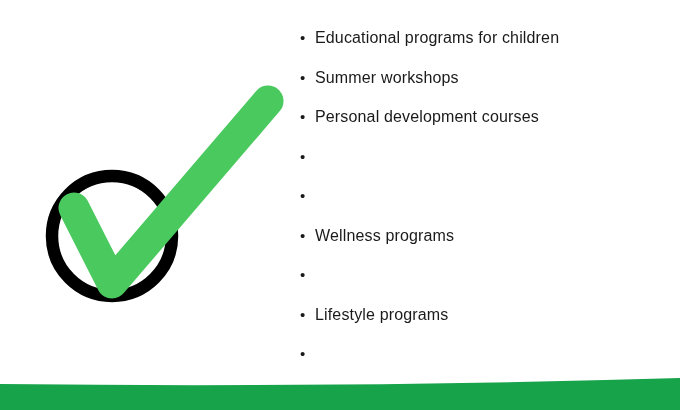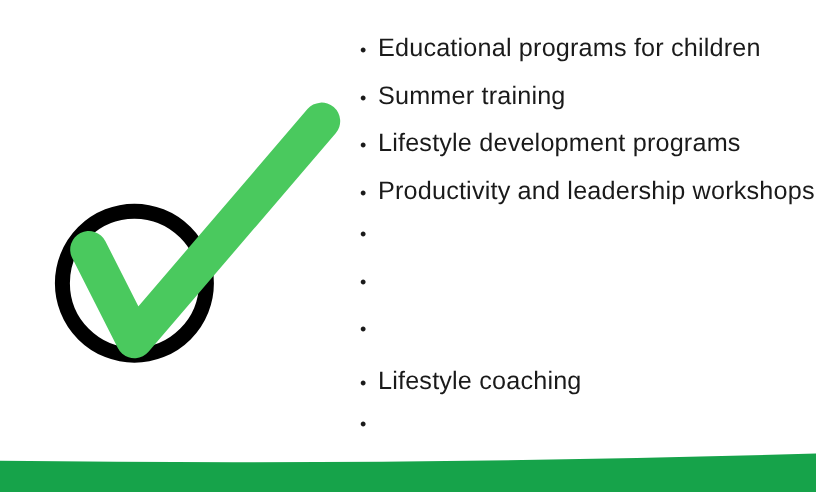--- a/index.html
+++ b/index.html
@@ -49,21 +49,21 @@
   }
   .bullet-dot {
     width: 15px;
     flex: 0 0 15px;
     color: #1a1a1a;
     font-size: 15px;
     line-height: 1;
   }
   .bullet-text {
     color: #1a1a1a;
-    font-size: 21px;
+    font-size: 16px;
     line-height: 1;
     letter-spacing: 0.15px;
     white-space: nowrap;
     font-weight: 400;
   }
 
   
   #bottom-band {
     position: absolute;
     left: 0;
@@ -93,48 +93,48 @@
 
   <div id="bullet-list">
 
     <div class="bullet-row">
       <span class="bullet-dot">•</span>
       <span class="bullet-text">Educational programs for children</span>
     </div>
 
     <div class="bullet-row">
       <span class="bullet-dot">•</span>
-      <span class="bullet-text">Summer training</span>
+      <span class="bullet-text">Summer workshops</span>
     </div>
 
     <div class="bullet-row">
       <span class="bullet-dot">•</span>
-      <span class="bullet-text">Lifestyle development programs</span>
-    </div>
-
-    <div class="bullet-row">
-      <span class="bullet-dot">•</span>
-      <span class="bullet-text">Productivity and leadership workshops</span>
+      <span class="bullet-text">Personal development courses</span>
     </div>
 
     <div class="bullet-row">
       <span class="bullet-dot">•</span>
     </div>
 
     <div class="bullet-row">
       <span class="bullet-dot">•</span>
     </div>
 
     <div class="bullet-row">
       <span class="bullet-dot">•</span>
+      <span class="bullet-text">Wellness programs</span>
     </div>
 
     <div class="bullet-row">
       <span class="bullet-dot">•</span>
-      <span class="bullet-text">Lifestyle coaching</span>
+    </div>
+
+    <div class="bullet-row">
+      <span class="bullet-dot">•</span>
+      <span class="bullet-text">Lifestyle programs</span>
     </div>
 
     <div class="bullet-row">
       <span class="bullet-dot">•</span>
     </div>
 
   </div>
 
   <div id="bottom-band">
     <svg viewBox="0 0 680 36" preserveAspectRatio="none" xmlns="http://www.w3.org/2000/svg">

